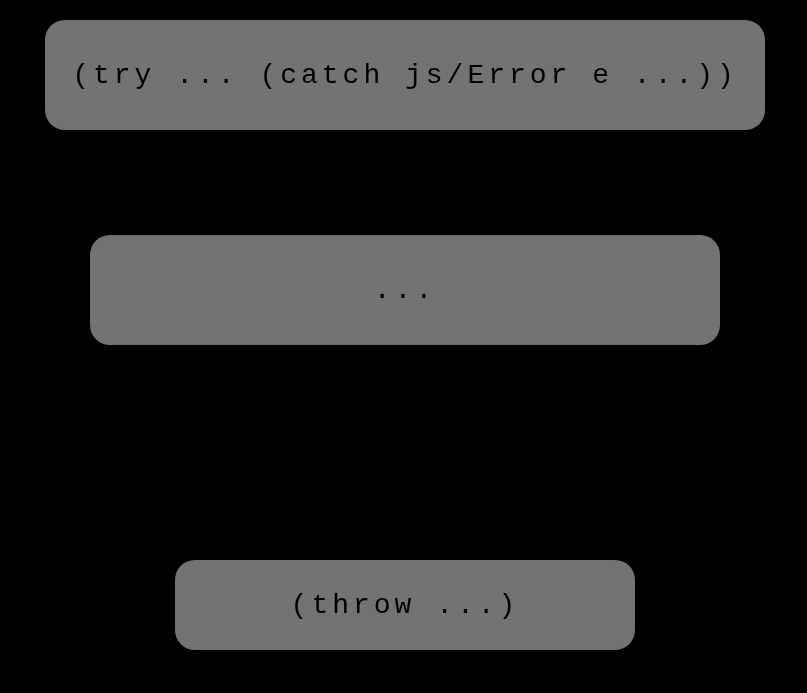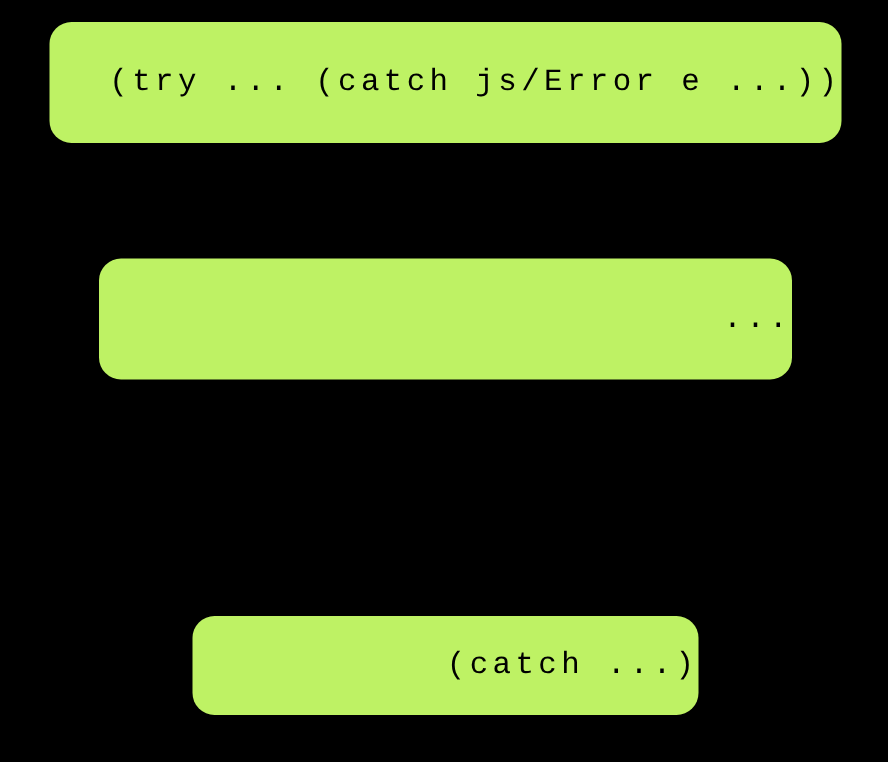--- a/index.html
+++ b/index.html
@@ -9,25 +9,25 @@
     }
     body {
       background: #000;
       width: 807px;
       height: 693px;
       position: relative;
       font-family: "Courier New", Courier, monospace;
     }
     .box {
       position: absolute;
-      background: #bef264;
+      background: #737373;
       border-radius: 20px;
       display: flex;
       align-items: center;
-      justify-content: flex-end;
+      justify-content: center;
       font-size: 28px;
       color: #000;
       letter-spacing: 4px;
     }
     .box-top {
       left: 45px;
       top: 20px;
       width: 720px;
       height: 110px;
     }
@@ -49,14 +49,14 @@
 
 <div class="box box-top">
   <span>(try ... (catch js/Error e ...))</span>
 </div>
 
 <div class="box box-mid">
   <span>...</span>
 </div>
 
 <div class="box box-bot">
-  <span>(catch ...)</span>
+  <span>(throw ...)</span>
 </div>
 
 </body></html>

